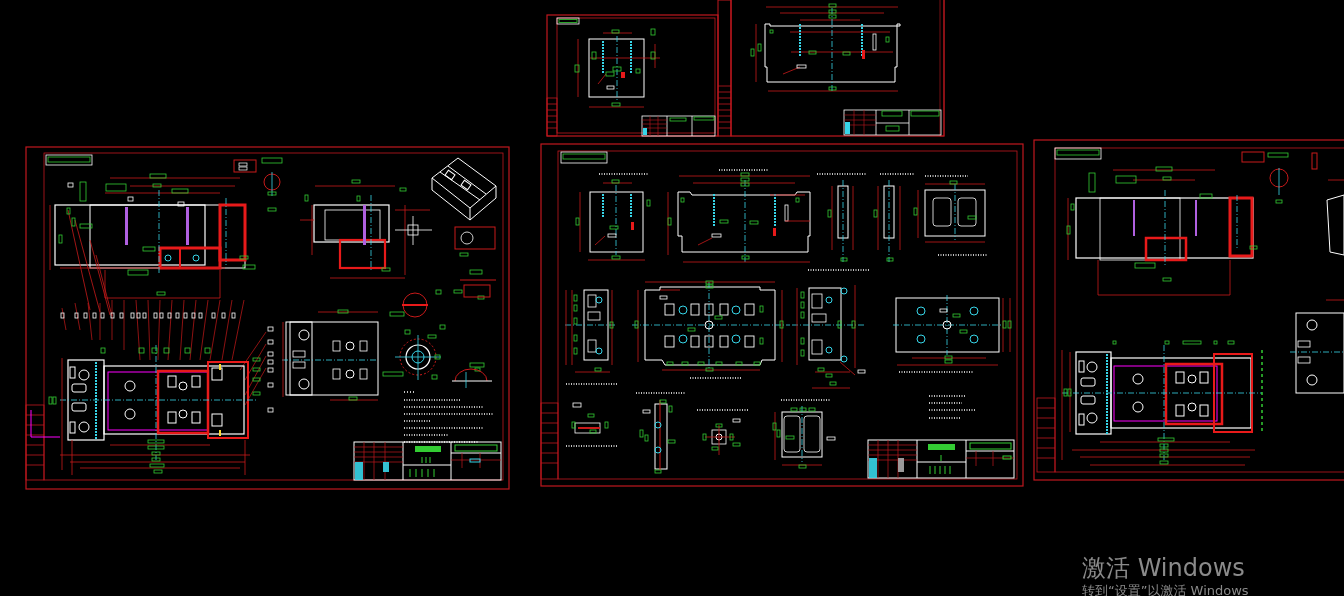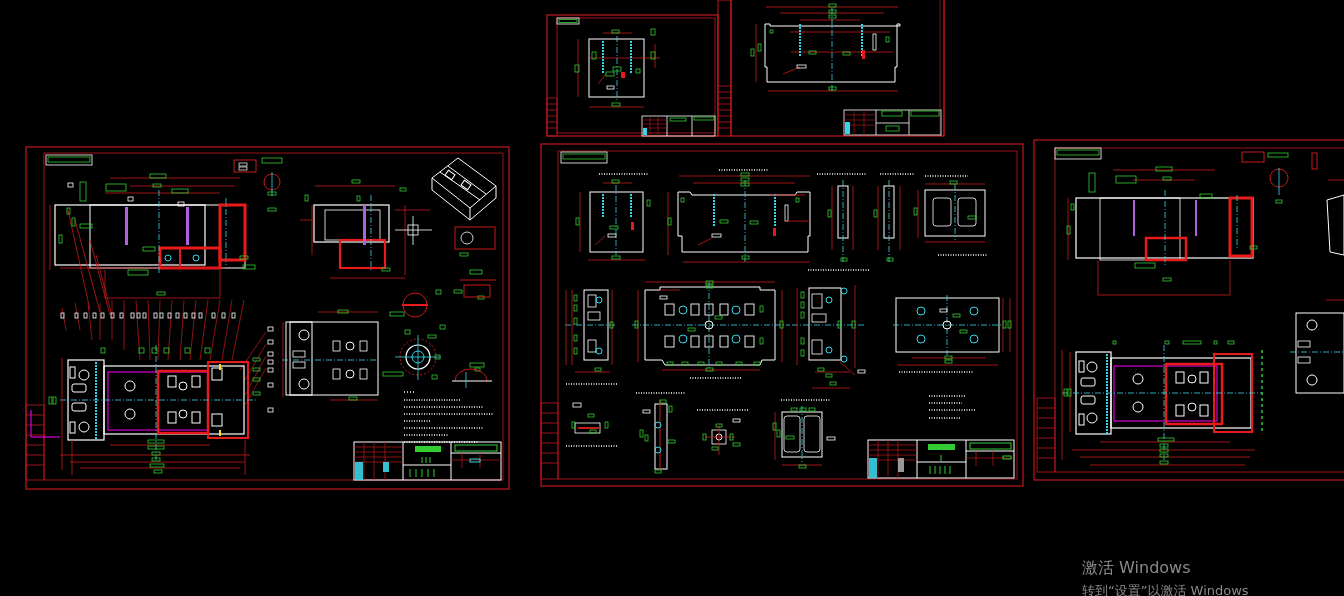--- a/index.html
+++ b/index.html
@@ -1,19 +1,19 @@
 <!DOCTYPE html>
 <html><head>
 <meta charset="utf-8">
 <style>
   html, body { margin: 0; padding: 0; background: #000; }
   body { width: 1344px; height: 596px; position: relative; overflow: hidden; font-family: "DejaVu Sans", sans-serif; }
   #canvas { position: absolute; left: 0; top: 0; width: 1344px; height: 596px; }
   .watermark { position: absolute; left: 1082px; top: 556px; color: #8a8a8a; pointer-events: none; }
-  .watermark .wm-title { font-size: 16px; line-height: 24px; white-space: nowrap; }
+  .watermark .wm-title { font-size: 24px; line-height: 24px; white-space: nowrap; }
   .watermark .wm-sub { font-size: 13px; line-height: 18px; white-space: nowrap; margin-top: 2px; }
 </style>
 </head>
 <body>
 
 <svg id="canvas" viewBox="0 0 1344 596" xmlns="http://www.w3.org/2000/svg">
   <rect x="0" y="0" width="1344" height="596" fill="#000"></rect>
 
   <g>
     <rect x="547" y="15" width="171" height="121" fill="none" stroke="#c0181e" stroke-width="1.2"></rect>

